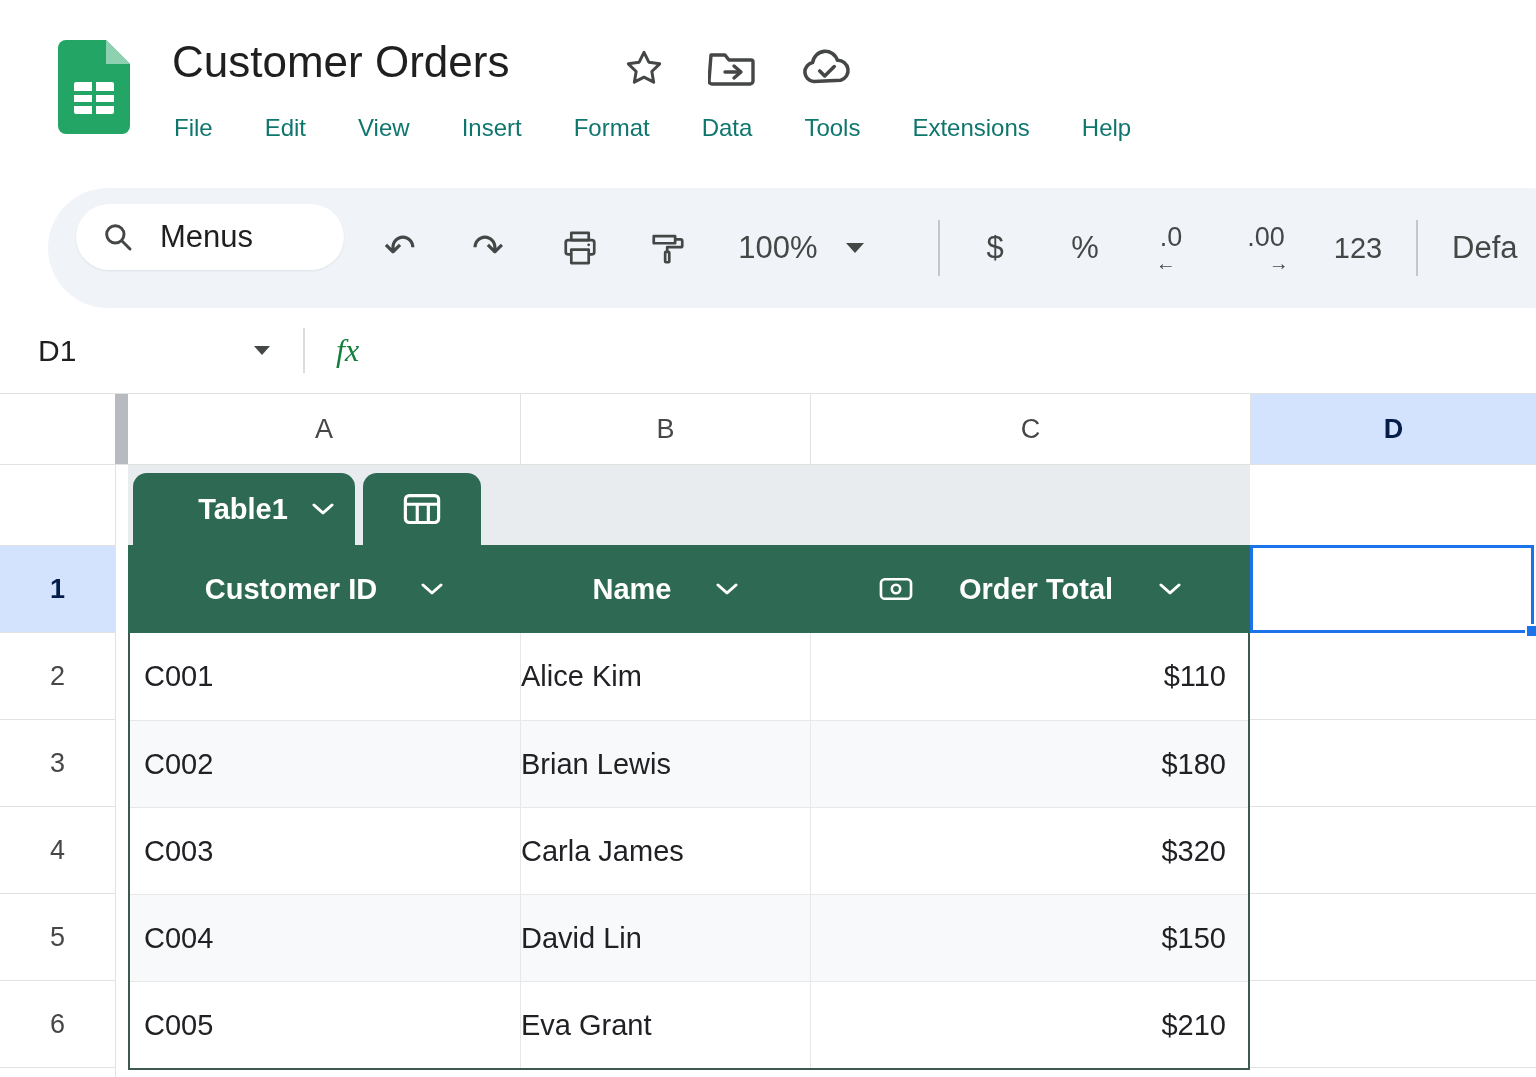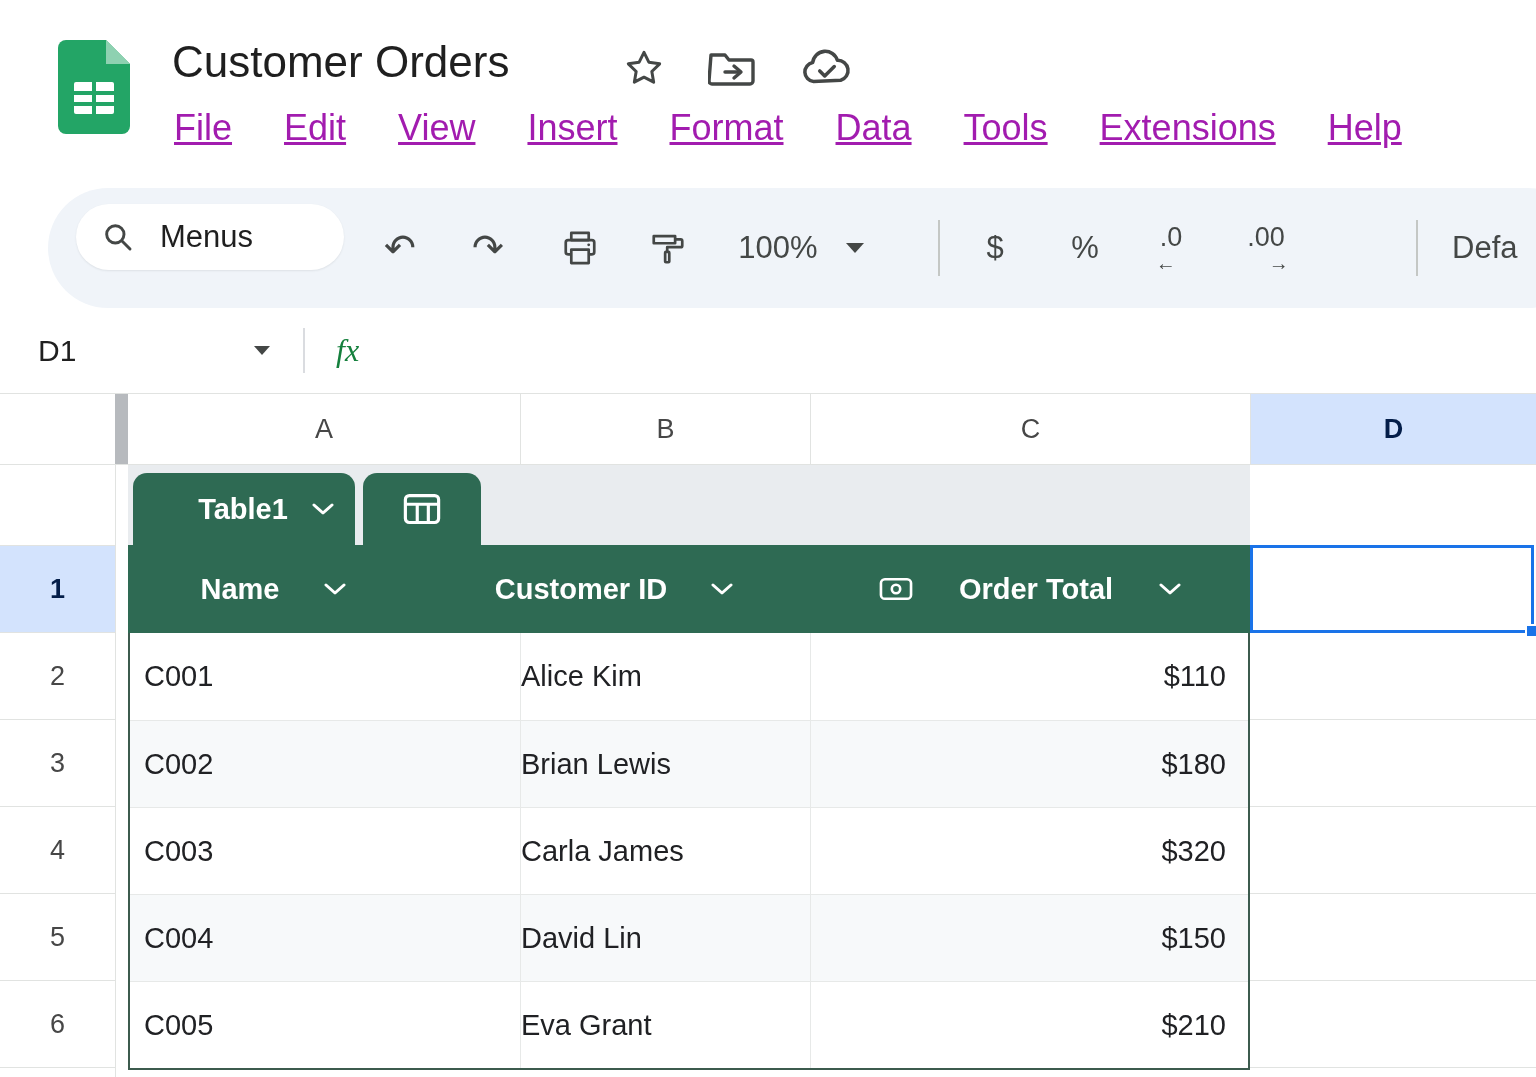--- a/index.html
+++ b/index.html
@@ -11,21 +11,21 @@
     --blue: #1a73e8; --selbg: #d3e3fd; --tbbg: #f0f4f9; --ink: #202124; --gink: #444746;
   }
 
   
   .logo { position:absolute; left:58px; top:40px; width:72px; height:94px; cursor:pointer; }
   .doc-title { position:absolute; left:172px; top:34px; font-size:44px; font-weight:500; color:#1f1f1f; line-height:56px; }
   .doc-icons { position:absolute; left:624px; top:44px; height:48px; display:flex; align-items:center; gap:44px; }
   .doc-icons span { display:inline-flex; }
 
   .menubar { position:absolute; left:174px; top:102px; height:52px; display:flex; align-items:center; gap:52px; }
-  .menu-item { font-size:36px; color:#a21caf; cursor:pointer; white-space:nowrap;text-decoration:underline; }
+  .menu-item { font-size:24px; color:#0f766e; cursor:pointer; white-space:nowrap; }
 
   
   .toolbar { position:absolute; left:48px; top:188px; width:1540px; height:120px; background:var(--tbbg); border-radius:60px; }
   .pill { position:absolute; left:28px; top:16px; width:268px; height:66px; background:#fff; border-radius:33px;
           display:flex; align-items:center; padding-left:26px; gap:26px; box-shadow:0 1px 2px rgba(60,64,67,.10); cursor:pointer; }
   .pill-label { font-size:31px; color:#1f1f1f; }
   .tb-item { position:absolute; top:0; height:120px; display:flex; align-items:center; justify-content:center; color:var(--gink); cursor:pointer; }
   .tb-glyph { font-size:38px; line-height:1; color:var(--gink); }
   .tb-text { font-size:31px; color:var(--gink); }
   .tb-sep { position:absolute; top:32px; width:2px; height:56px; background:#c4c7c5; }
@@ -205,20 +205,23 @@
         <span class="dec-num">.0</span>
         <span class="dec-arrow l">←</span>
       </span>
     </div>
     <div class="tb-item" style="left:1183px;width:70px;">
       <span class="dec">
         <span class="dec-num">.00</span>
         <span class="dec-arrow r">→</span>
       </span>
     </div>
+    <div class="tb-item" style="left:1275px;width:70px;">
+      <span class="tb-text num123">123</span>
+    </div>
 
     <div class="tb-sep" style="left:1368px;"></div>
 
     <div class="tb-item" style="left:1404px;width:140px;justify-content:flex-start;">
       <span class="tb-text font-partial">Defa</span>
     </div>
   </div>
 
   <div class="fbar">
     <div class="name-box">
@@ -259,30 +262,30 @@
       <svg viewBox="0 0 24 20" width="38" height="32" fill="none" stroke="#ffffff" stroke-width="2">
         <rect x="1.5" y="1.5" width="21" height="17" rx="2.5"></rect>
         <line x1="1.5" y1="7" x2="22.5" y2="7"></line>
         <line x1="9" y1="7" x2="9" y2="18.5"></line>
         <line x1="16" y1="7" x2="16" y2="18.5"></line>
       </svg>
     </span>
   </div>
 
   <div class="thead">
-    <div class="th thB">
-      <span>Name</span>
+    <div class="th thA">
+      <span>Customer ID</span>
       <span>
         <svg viewBox="0 0 22 12" width="22" height="12" fill="none" stroke="#ffffff" stroke-width="3" stroke-linecap="round" stroke-linejoin="round">
             <path d="M2 2l9 8 9-8"></path>
           </svg>
       </span>
     </div>
-    <div class="th thA">
-      <span>Customer ID</span>
+    <div class="th thB">
+      <span>Name</span>
       <span>
         <svg viewBox="0 0 22 12" width="22" height="12" fill="none" stroke="#ffffff" stroke-width="3" stroke-linecap="round" stroke-linejoin="round">
             <path d="M2 2l9 8 9-8"></path>
           </svg>
       </span>
     </div>
     <div class="th thC">
       <span>
         <svg viewBox="0 0 26 18" width="34" height="24" fill="none" stroke="#ffffff" stroke-width="2">
           <rect x="1.5" y="1.5" width="23" height="15" rx="3"></rect>

